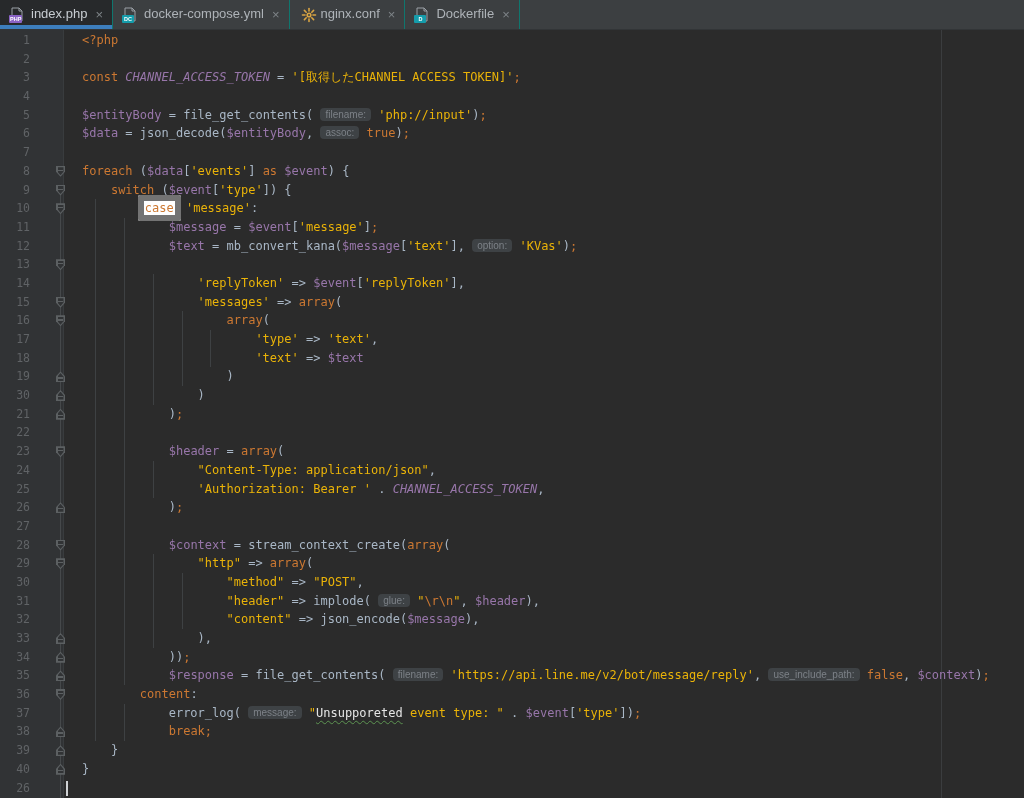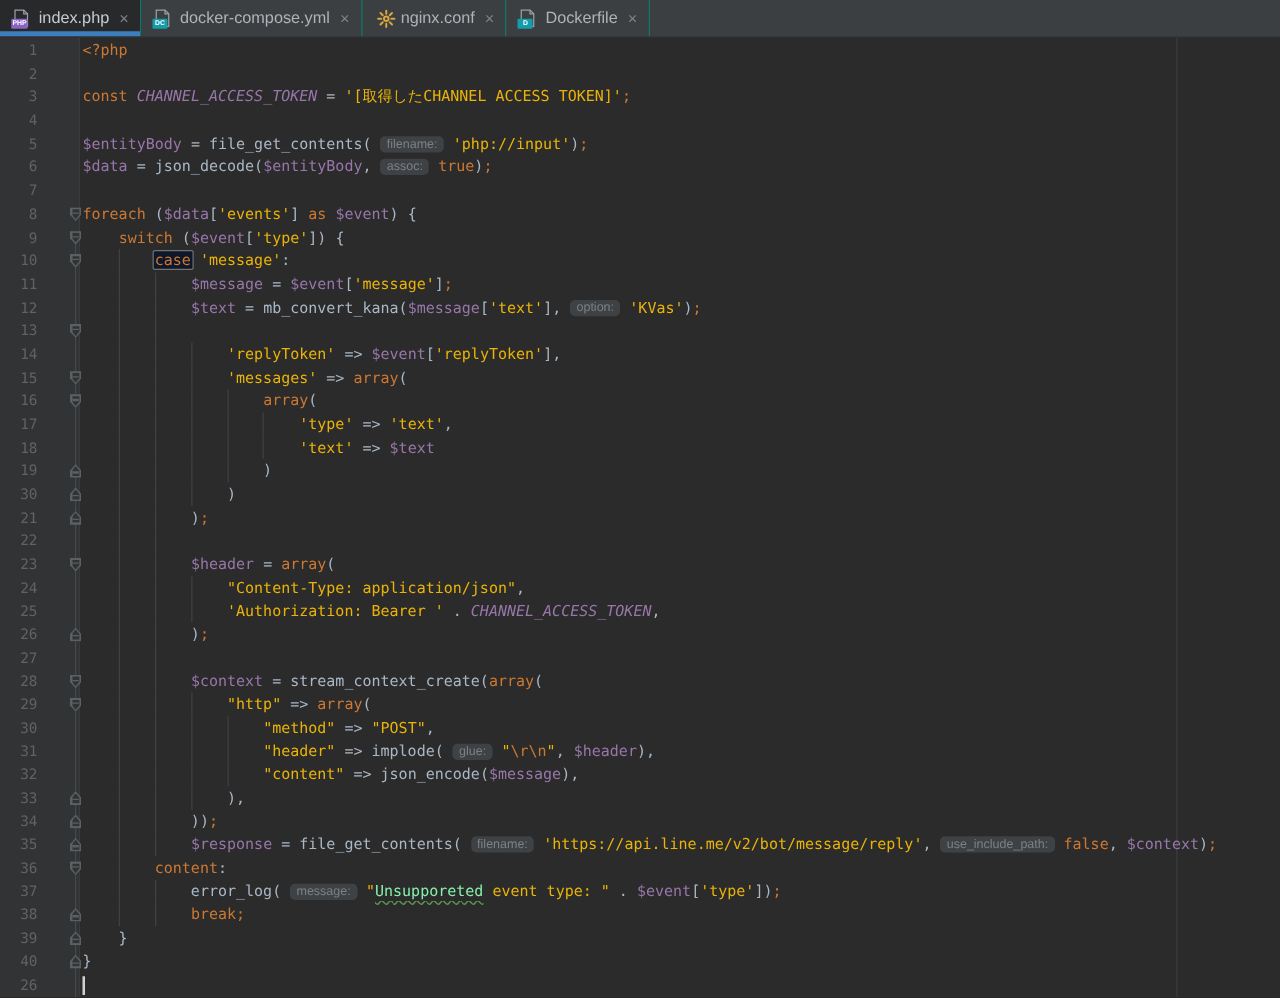--- a/index.html
+++ b/index.html
@@ -29,34 +29,34 @@
             font-family:"DejaVu Sans Mono", monospace; font-size:12px; }
   .gutter-bg { position:absolute; left:0; top:0; bottom:0; width:64px;
                background:#313335; border-right:1px solid #393c3e; }
   .fold-line { position:absolute; left:60px; top:163px; height:616px; width:1px; background:#46494b; }
   .margin-guide { position:absolute; left:941px; top:0; bottom:0; width:1px; background:#3b3d3f; }
   .rows { position:absolute; left:0; top:1px; width:1024px; }
   .row { position:relative; display:flex; height:18.7px; line-height:18.7px; }
   .ln { width:40px; padding-right:10px; text-align:right; color:#606366;
         font-size:11.5px; flex:0 0 40px; z-index:2; }
   .foldcol { width:24px; flex:0 0 24px; position:relative; z-index:2; }
-  .code { white-space:pre; color:#a9b7c6; position:relative; z-index:2; padding-left:2px; }
+  .code { white-space:pre; color:#a9b7c6; position:relative; z-index:2; padding-left:2px;margin-left:16px; }
   .guide { position:absolute; top:0; bottom:0; width:1px; background:#3e4143; z-index:1; }
   .caret { position:absolute; left:66px; top:2px; width:2px; height:15px; background:#cfd2d4; z-index:3; }
 
   
   .tk-k   { color:#cc7832; }
   .tk-s   { color:#eab308; }
   .tk-v   { color:#9876aa; }
   .tk-cst { color:#9876aa; font-style:italic; }
   .tk-p   { color:#a9b7c6; }
   .tk-e   { color:#cc7832; }
-  .tk-khl { color:#cc7832; background:#0f172a; border:1px solid #737373;
+  .tk-khl { color:#cc7832; background:#ffffff; border:6px solid #737373;
             border-radius:2px; padding:0 1px; margin:0 -2px; }
-  .tk-t   { color:#86efac; text-decoration:underline wavy #5d9451 1px;
+  .tk-t   { color:#e5e5e5; text-decoration:underline wavy #5d9451 1px;
             text-underline-offset:3px; }
   .hint { display:inline-block; background:#3e4245; color:#7c8187;
           font-family:"Liberation Sans", sans-serif; font-size:10px; line-height:13px;
           border-radius:4px; padding:0 5px; vertical-align:1px; }
 
   
   .fold-ico { position:absolute; left:16px; top:4px; width:9px; height:11px; }
   .fold-ico .o, .fold-ico .i { position:absolute; }
   .fold-ico .o { inset:0; background:#5c6062; }
   .fold-ico .i { inset:1.5px; background:#313335; }

